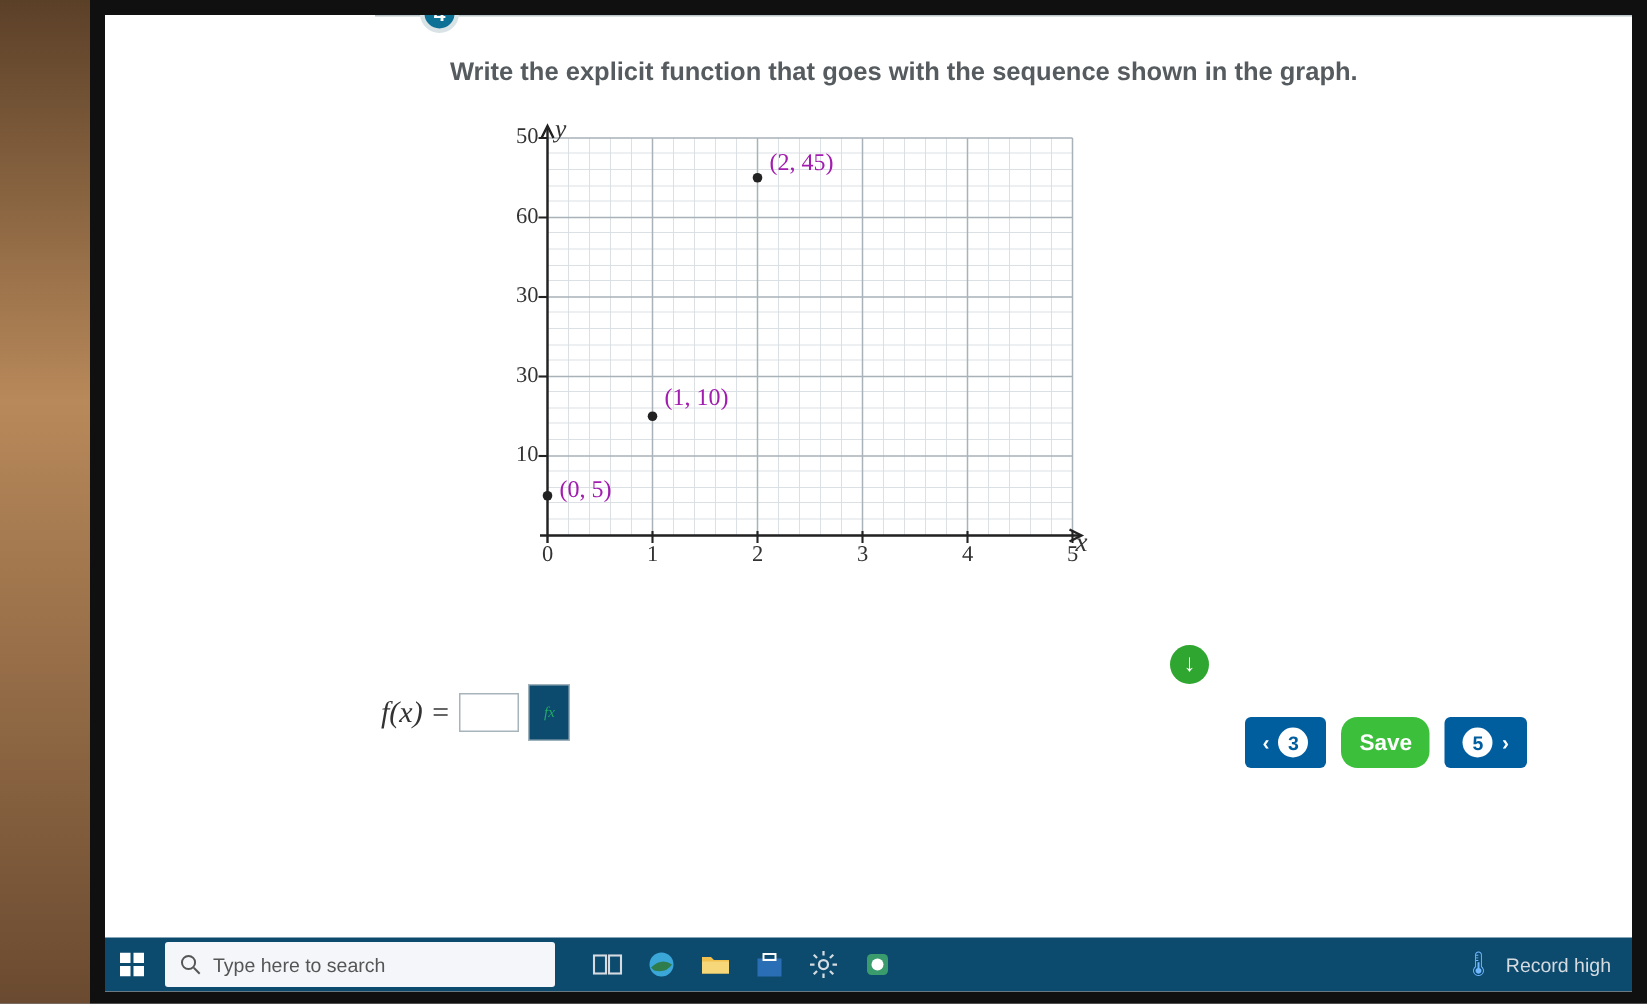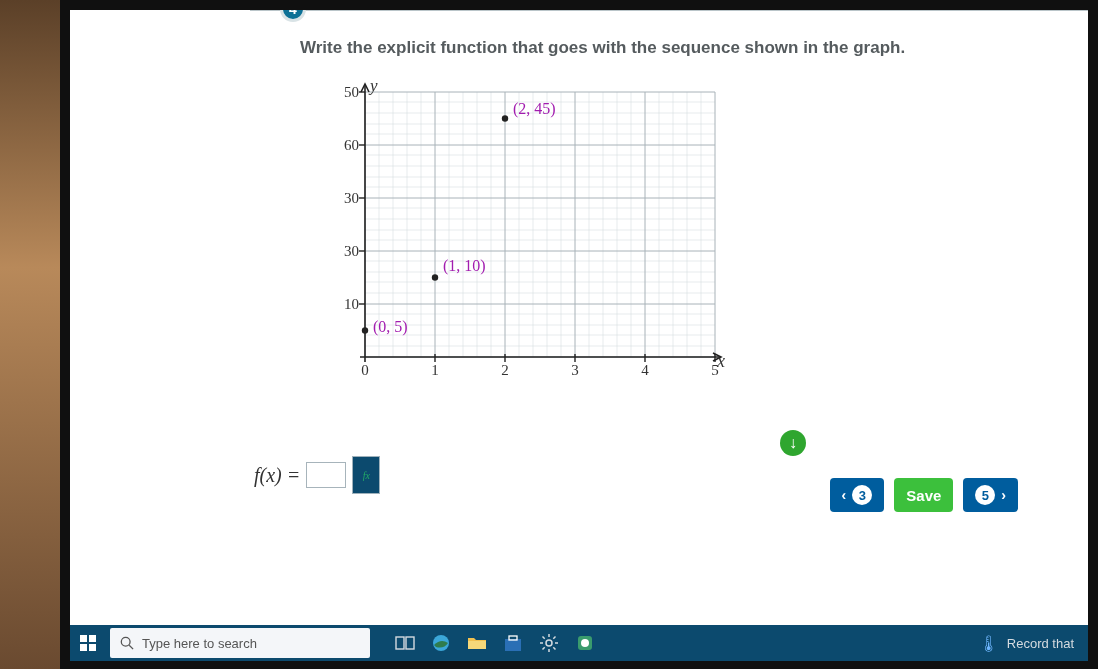--- a/index.html
+++ b/index.html
@@ -99,21 +99,21 @@
     position:absolute; right: 70px; top: 468px;
     display:flex; gap:10px; align-items:center;
   }
   .nav-btn {
     height:34px; border:none; border-radius:4px;
     display:flex; align-items:center; justify-content:center;
     gap:6px; padding:0 12px; font-size:15px; font-weight:bold;
     cursor:pointer; color:#fff;
   }
   .nav-prev { background:#005d9e; }
-  .nav-save { background:#3cc03c; }
+  .nav-save { background:#3cc03c;border-radius:11px; }
   .nav-next { background:#005d9e; }
   .nav-num-circle {
     width:20px; height:20px; border-radius:50%;
     background:#fff; color:#005d9e;
     display:flex; align-items:center; justify-content:center;
     font-size:13px;
   }
   .chev { font-size:14px; color:#fff; }
   
   .taskbar {
@@ -348,18 +348,18 @@
         </div>
         <div class="tb-icon">
           <svg viewBox="0 0 22 22">
               <rect x="4" y="4" width="14" height="14" rx="3" fill="#3a9b6d"></rect>
               <circle cx="11" cy="11" r="4" fill="#fff"></circle>
             </svg>
         </div>
       </div>
       <div class="tb-weather">
         <span class="therm">🌡</span>
-        <span>Record that</span>
+        <span>Record high</span>
       </div>
     </div>
 
   </div>
 </div>
 
 </body></html>

